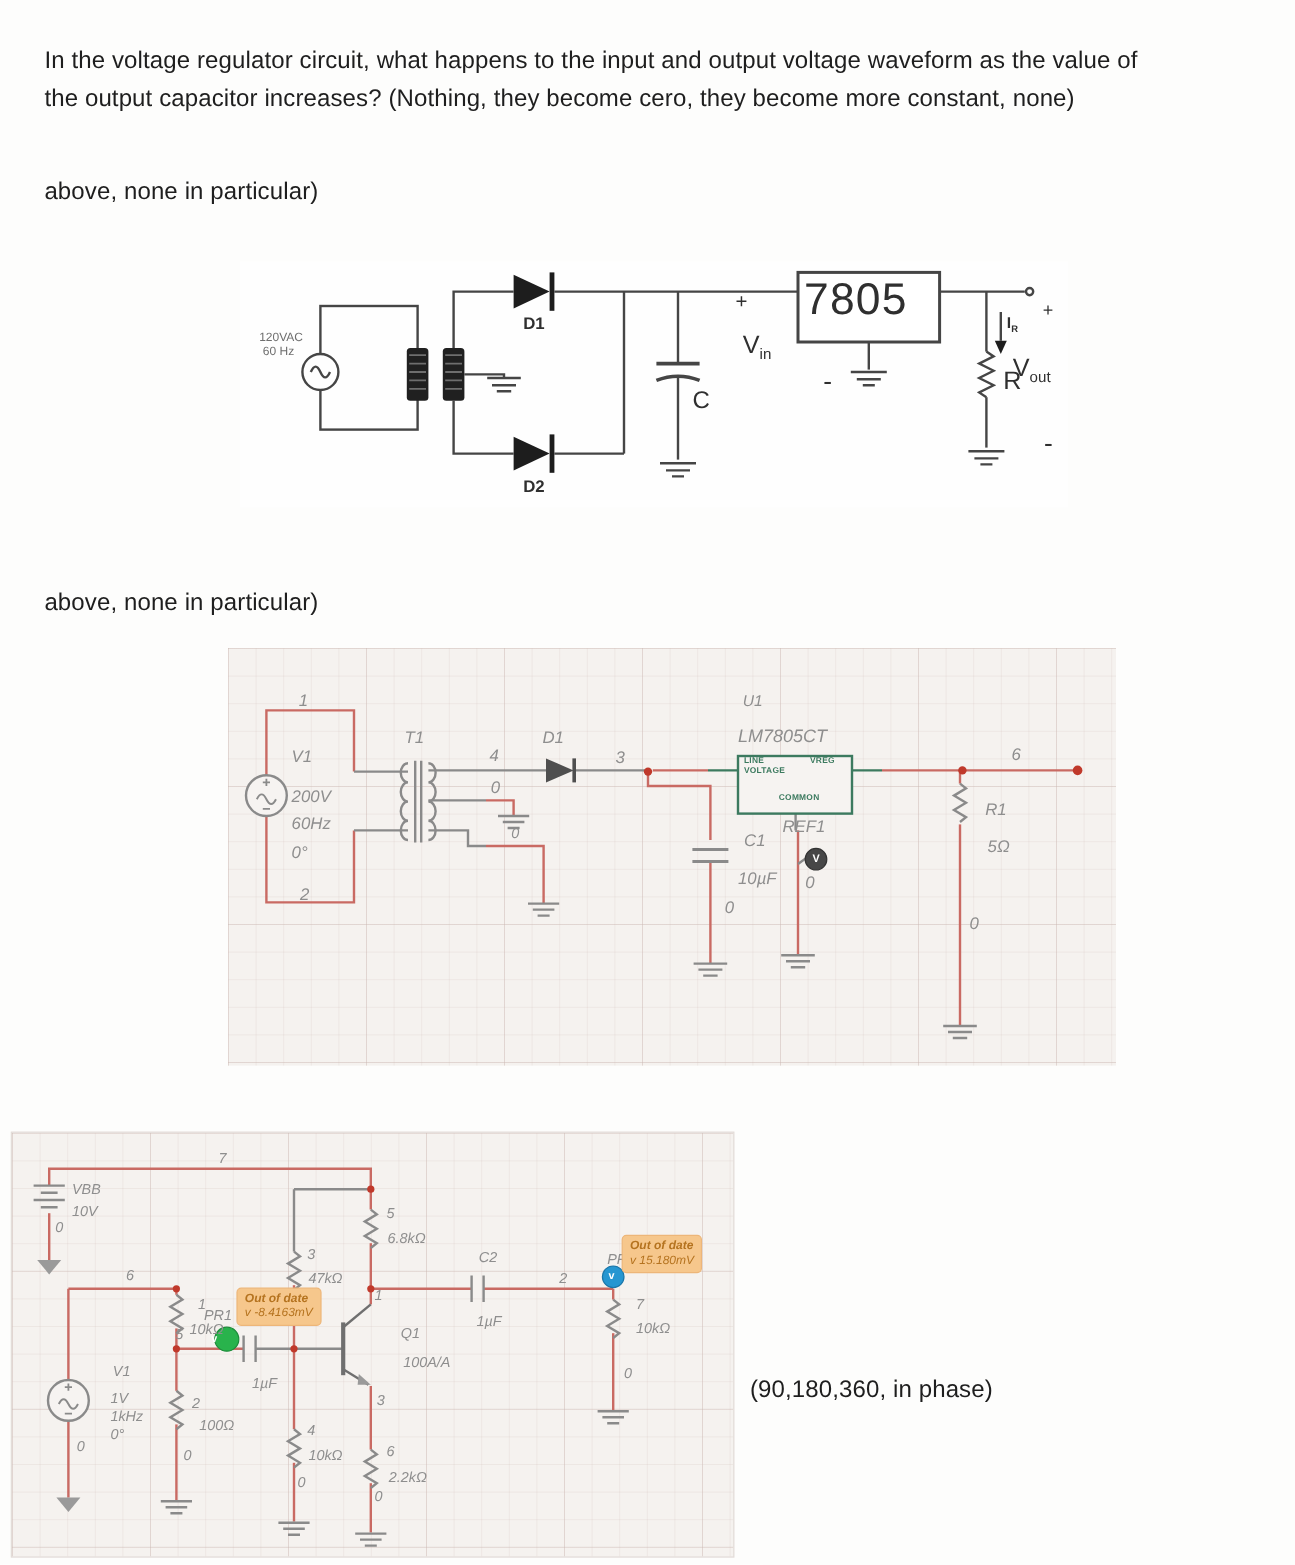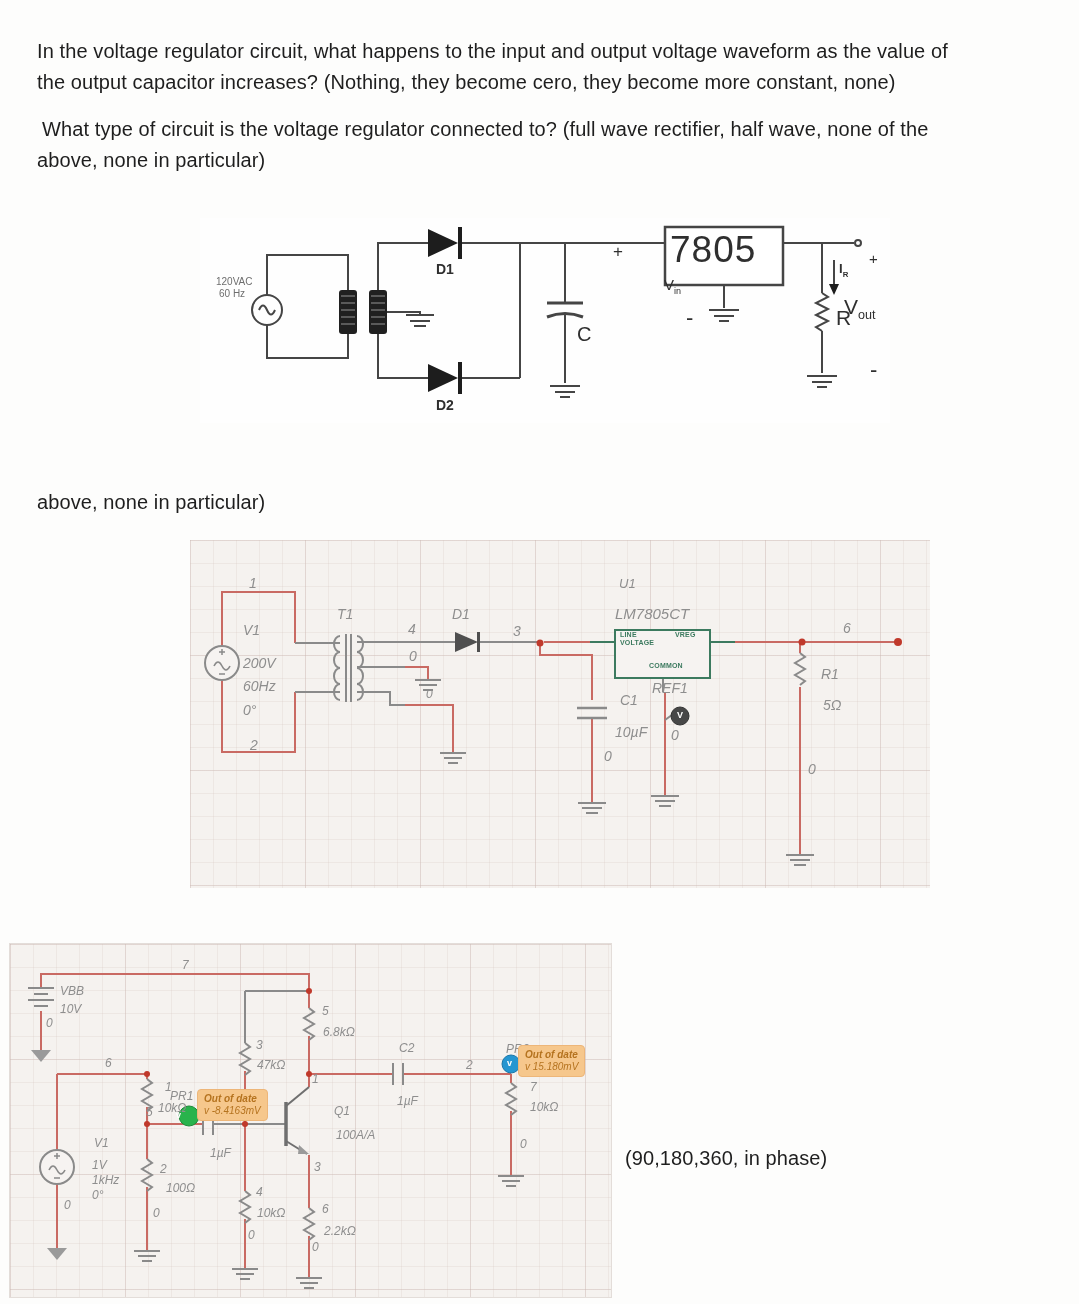--- a/index.html
+++ b/index.html
@@ -14,33 +14,32 @@
       linear-gradient(to bottom, rgba(205,185,180,.20) 1px, transparent 1px);
     background-size:115px 115px,115px 115px,23px 23px,23px 23px;}
   .c1panel{position:absolute;background:#fefefe;}
   svg{position:absolute;left:0;top:0;overflow:visible;}
   .lbl{position:absolute;font-style:italic;color:#8e8e8e;font-size:13px;white-space:nowrap;}
   .lbl.big{font-size:14px;}
   .lbl.sm{font-size:12px;}
   .pin{position:absolute;color:#3c7a5f;font-size:7px;font-weight:bold;letter-spacing:.2px;white-space:nowrap;}
   .dk{position:absolute;color:#2f2f2f;white-space:nowrap;}
   .flag{position:absolute;background:#f6c78c;border:1px solid #edb679;border-radius:4px;
-        padding:3px 6px;font-size:10px;font-style:italic;color:#b5731f;line-height:12px;white-space:nowrap;margin-top:16px;}
+        padding:3px 6px;font-size:10px;font-style:italic;color:#b5731f;line-height:12px;white-space:nowrap;}
   .flag .t{font-weight:bold;}
   .probe-letter{position:absolute;color:#ffffff;font-size:9px;font-weight:bold;}
   sub{font-size:60%;}
 </style>
 </head>
 <body>
 
 <div id="page">
 
   <div class="q" style="left:37px;top:40px">In the voltage regulator circuit, what happens to the input and output voltage waveform as the value of</div>
   <div class="q" style="left:37px;top:71px">the output capacitor increases? (Nothing, they become cero, they become more constant, none)</div>
-  <div class="q" style="left:42px;top:118px">What type of circuit is the voltage regulator connected to? (full wave rectifier, half wave, none of the</div>
   <div class="q" style="left:37px;top:149px">above, none in particular)</div>
   <div class="q" style="left:37px;top:491px">above, none in particular)</div>
   <div class="q" style="left:625px;top:1147px">(90,180,360, in phase)</div>
 
   <div class="c1panel" style="left:200px;top:218px;width:690px;height:205px">
     <svg width="690" height="205" viewBox="0 0 690 205">
       <g stroke="#454545" stroke-width="2" fill="none">
 
         <rect x="67" y="37" width="81" height="103"></rect>
 
@@ -95,21 +94,21 @@
       </g>
     </svg>
   </div>
 
   <div class="dk" style="left:216px;top:276px;font-size:10px;color:#6e6e6e">120VAC</div>
   <div class="dk" style="left:219px;top:288px;font-size:10px;color:#6e6e6e">60 Hz</div>
   <div class="dk" style="left:436px;top:261px;font-size:14px;font-weight:bold">D1</div>
   <div class="dk" style="left:436px;top:397px;font-size:14px;font-weight:bold">D2</div>
   <div class="dk" style="left:577px;top:323px;font-size:20px">C</div>
   <div class="dk" style="left:613px;top:242px;font-size:17px">+</div>
-  <div class="dk" style="left:664px;top:276px;font-size:15px"><span>V</span><sub>in</sub></div>
+  <div class="dk" style="left:619px;top:276px;font-size:21px"><span>V</span><sub>in</sub></div>
   <div class="dk" style="left:686px;top:305px;font-size:22px">-</div>
   <div class="dk" style="left:670px;top:229px;font-size:37px;letter-spacing:1px">7805</div>
   <div class="dk" style="left:869px;top:250px;font-size:15px">+</div>
   <div class="dk" style="left:839px;top:261px;font-size:13px;font-weight:bold"><span>I</span><sub>R</sub></div>
   <div class="dk" style="left:836px;top:306px;font-size:21px">R</div>
   <div class="dk" style="left:844px;top:295px;font-size:21px"><span>V</span><sub>out</sub></div>
   <div class="dk" style="left:870px;top:357px;font-size:22px">-</div>
 
   <div class="panel" style="left:190px;top:540px;width:740px;height:348px">
     <svg width="740" height="348" viewBox="0 0 740 348">

